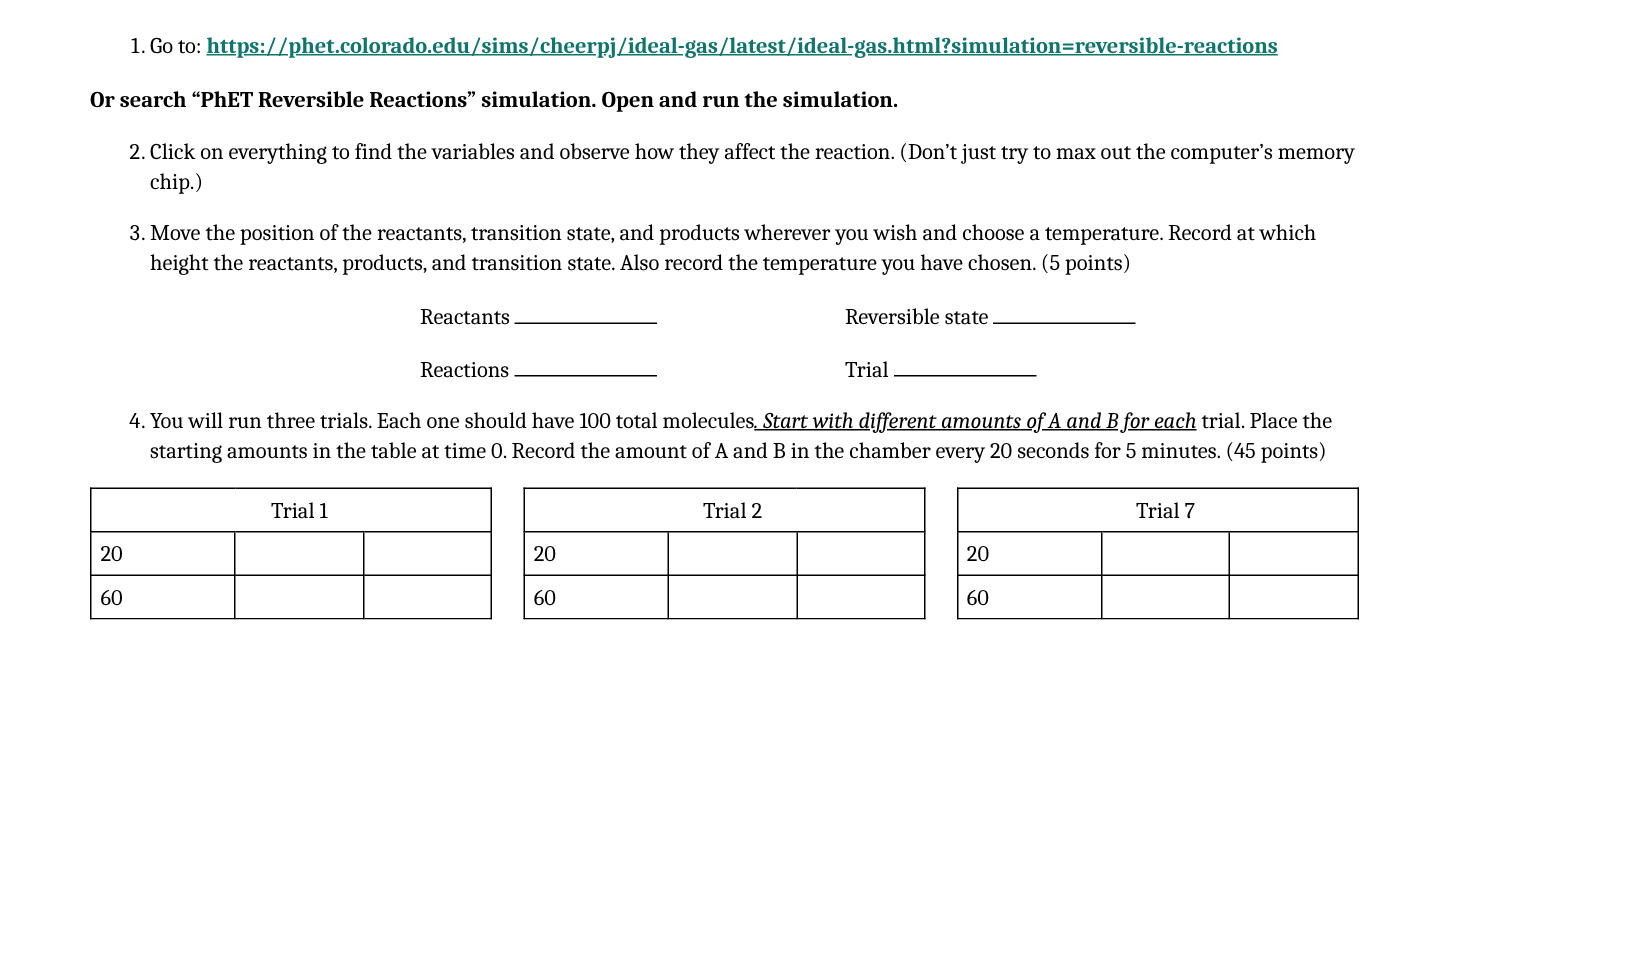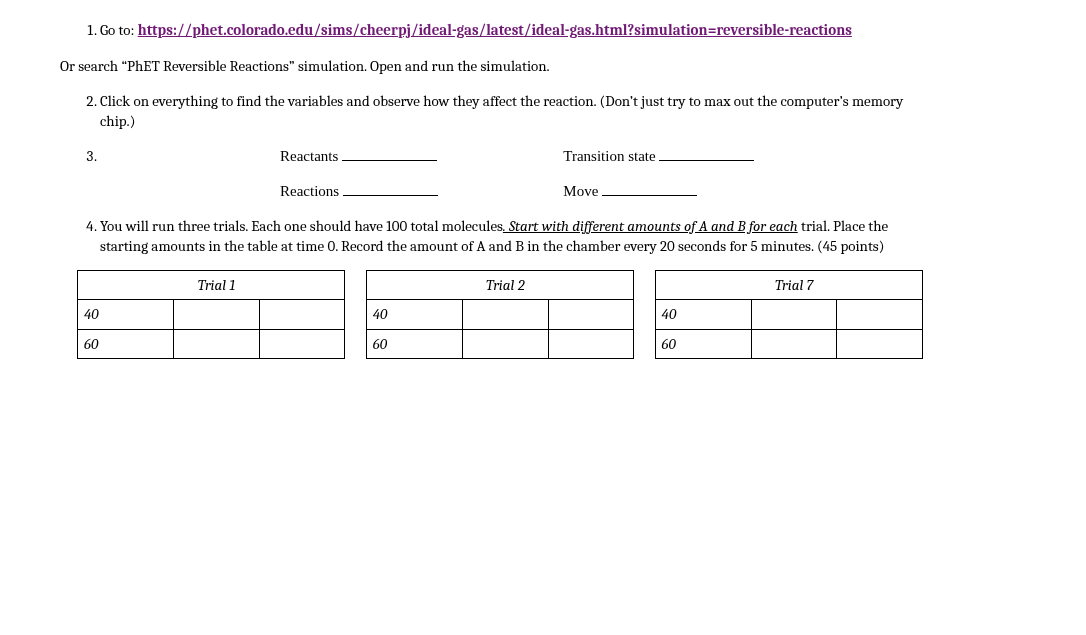--- a/index.html
+++ b/index.html
@@ -14,51 +14,50 @@
     line-height: 1.35;
   }
   ol.main {
     margin: 0;
     padding-left: 40px;
   }
   ol.main > li {
     margin-bottom: 14px;
   }
   a.link {
-    color: #701a75;
+    color: #0f766e;
     text-decoration: underline;
     font-weight: bold;
   }
   .or-line {
     margin: 16px 0 14px 0;
+    font-weight: bold;
   }
   .blank {
     display: inline-block;
     border-bottom: 1px solid #000;
     min-width: 95px;
     height: 1em;
     vertical-align: baseline;
   }
   .blanks-row {
     margin: 14px 0 0 180px;
   }
   .blanks-row .pair {
     display: inline-block;
     width: 280px;
-    font-family: Liberation Serif, serif;
   }
   .ital { font-style: italic; }
   .under { text-decoration: underline; }
   table.trials {
     border-collapse: collapse;
     margin-top: 14px;
-    margin-left: 17px;
+    margin-left: 0;
     width: 100%;
     table-layout: fixed;
-    font-style: italic;
   }
   table.trials td {
     border: 1px solid #000;
     padding: 4px 6px;
     height: 18px;
     font-size: 15px;
     vertical-align: top;
   }
   .tc { text-align: center; }
   .nob-right { border-right: none !important; }
@@ -72,37 +71,38 @@
   <li>
     <span>Go to: </span>
     <a class="link" href="#">https://phet.colorado.edu/sims/cheerpj/ideal-gas/latest/ideal-gas.html?simulation=reversible-reactions</a>
   </li>
 </ol>
 <div class="or-line">Or search “PhET Reversible Reactions” simulation. Open and run the simulation.</div>
 
 <ol class="main" start="2">
   <li>Click on everything to find the variables and observe how they affect the reaction. (Don’t just try to max out the computer’s memory chip.)</li>
   <li>
+    <span>Move the position of the reactants, transition state, and products wherever you wish and choose a temperature. Record at which height the reactants, products, and transition state. Also record the temperature you have chosen. (5 points)</span>
     <div class="blanks-row">
       <span class="pair">
         <span>Reactants</span>
         <span class="blank"></span>
       </span>
       <span class="pair">
-        <span>Transition state</span>
+        <span>Reversible state</span>
         <span class="blank"></span>
       </span>
     </div>
     <div class="blanks-row">
       <span class="pair">
         <span>Reactions</span>
         <span class="blank"></span>
       </span>
       <span class="pair">
-        <span>Move</span>
+        <span>Trial</span>
         <span class="blank"></span>
       </span>
     </div>
   </li>
   <li>
     <span>You will run three trials. Each one should have 100 total molecules</span><span class="ital under">. Start with different amounts of A and B for each</span><span> trial. Place the starting amounts in the table at time 0. Record the amount of A and B in the chamber every 20 seconds for 5 minutes. (45 points)</span>
   </li>
 </ol>
 
 <table class="trials">
@@ -127,29 +127,29 @@
     <td style="border:none"></td>
     <td class="tc nob-right"></td>
         <td class="tc nob-left nob-right">Trial 2</td>
         <td class="nob-left"></td>
     <td style="border:none"></td>
     <td class="tc nob-right"></td>
         <td class="tc nob-left nob-right">Trial 7</td>
         <td class="nob-left"></td>
   </tr>
   <tr>
-    <td>40</td>
+    <td>20</td>
         <td></td>
         <td></td>
     <td style="border:none"></td>
-    <td>40</td>
+    <td>20</td>
         <td></td>
         <td></td>
     <td style="border:none"></td>
-    <td>40</td>
+    <td>20</td>
         <td></td>
         <td></td>
   </tr>
   <tr>
     <td>60</td>
         <td></td>
         <td></td>
     <td style="border:none"></td>
     <td>60</td>
         <td></td>

